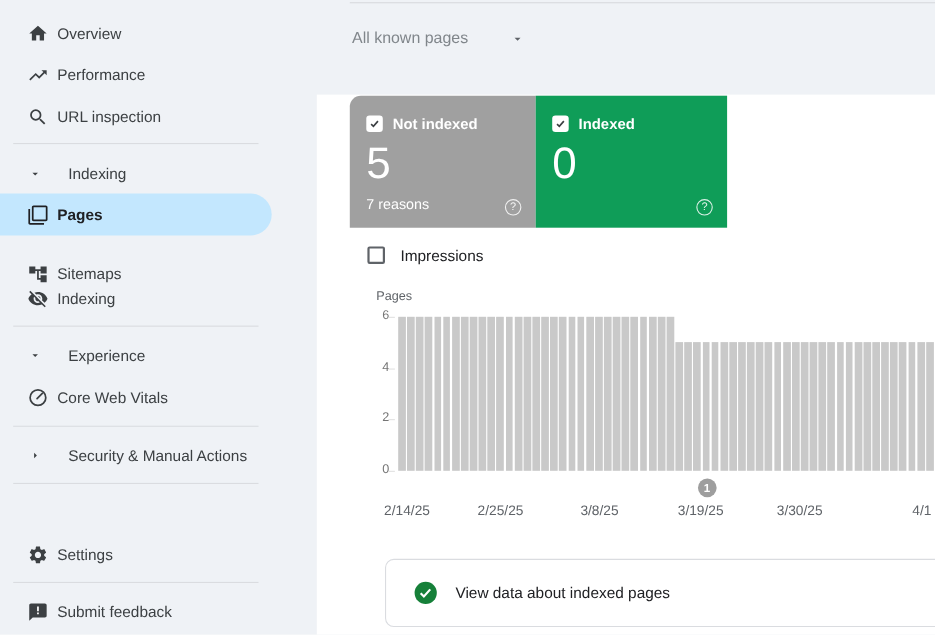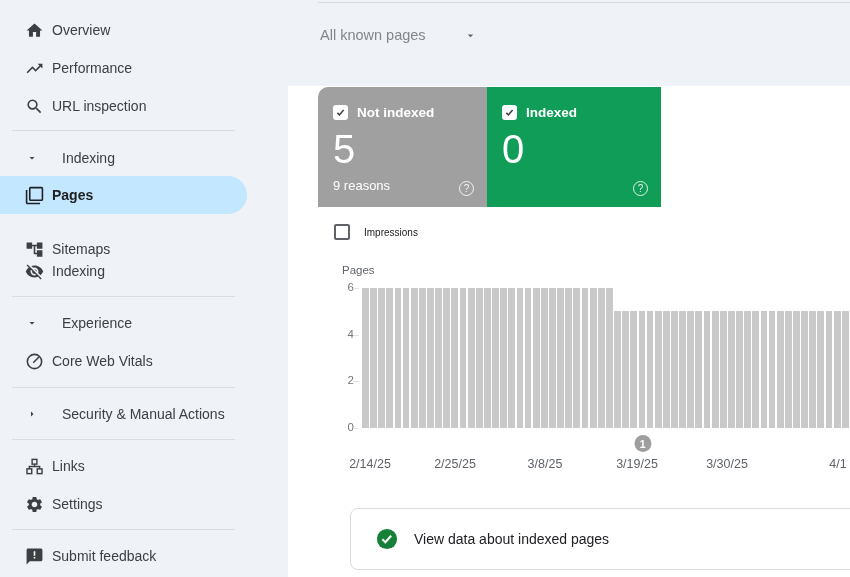--- a/index.html
+++ b/index.html
@@ -36,21 +36,21 @@
   .card-head { display:flex; align-items:center; gap:9px; padding:18px 0 0 15px; }
   .card-title { font-size:13.5px; font-weight:600; }
   .cbox { width:15px; height:15px; background:#fff; border-radius:3px; display:flex; align-items:center; justify-content:center; flex:none; }
   .card-num { font-size:40px; line-height:1; padding:9px 0 0 15px; font-weight:400; }
   .card-sub { font-size:13px; padding:9px 0 0 15px; }
   .help { position:absolute; right:13px; bottom:11px; width:15px; height:15px; border:1.5px solid rgba(255,255,255,.85); border-radius:50%; color:rgba(255,255,255,.9); font-size:10px; line-height:1; display:flex; align-items:center; justify-content:center; cursor:pointer; }
 
   
   .impressions { position:absolute; left:334px; top:224px; display:flex; align-items:center; gap:14px; cursor:pointer; }
   .imp-box { width:16px; height:16px; border:2px solid #5f6368; border-radius:2px; background:#fff; flex:none; }
-  .imp-label { font-size:10px; color:#202124; }
+  .imp-label { font-size:14px; color:#202124; }
 
   
   .chart { position:absolute; left:340px; top:264px; width:510px; height:214px; }
   .ylab { position:absolute; left:2px; top:0; font-size:11.5px; color:#5f6368; }
   #plot { position:absolute; left:22px; top:24px; width:488px; height:140px; }
   .bar { position:absolute; bottom:0; }
   .ytick { position:absolute; left:-26px; width:18px; text-align:right; font-size:11.5px; color:#757575; }
   .ydash { position:absolute; left:-9px; width:6px; height:1px; background:#e2e2e2; }
   .xtick { position:absolute; top:169px; transform:translateX(-50%); font-size:12.5px; color:#5f6368; white-space:nowrap; }
   .marker { position:absolute; top:147px; width:17px; height:17px; border-radius:50%; background:#9e9e9e; color:#fff; font-size:10.5px; font-weight:600; display:flex; align-items:center; justify-content:center; transform:translateX(-50%); cursor:pointer; }
@@ -160,31 +160,20 @@
     <span class="sb-caret">
       <svg width="12" height="12" viewBox="0 0 24 24">
           <path d="M10 7l5 5-5 5z" fill="#3c4043"></path>
         </svg>
     </span>
     <span class="sb-label">Security &amp; Manual Actions</span>
   </div>
 
   <div class="sb-div" style="top:439px"></div>
 
-  <div class="sb-item" style="top:447px">
-    <span class="sb-icon">
-      <svg width="19" height="19" viewBox="0 0 24 24" fill="none" stroke="#3c4043" stroke-width="1.8">
-        <rect x="9" y="3" width="6" height="6"></rect>
-        <rect x="2.5" y="15" width="6" height="6"></rect>
-        <rect x="15.5" y="15" width="6" height="6"></rect>
-        <path d="M12 9v3M5.5 15v-3h13v3"></path>
-      </svg>
-    </span>
-    <span class="sb-label">Links</span>
-  </div>
 
   <div class="sb-item" style="top:485px">
     <span class="sb-icon">
       <svg width="19" height="19" viewBox="0 0 24 24">
           <path d="M19.14 12.94c.04-.3.06-.61.06-.94 0-.32-.02-.64-.07-.94l2.03-1.58c.18-.14.23-.41.12-.61l-1.92-3.32c-.12-.22-.37-.29-.59-.22l-2.39.96c-.5-.38-1.03-.7-1.62-.94l-.36-2.54c-.04-.24-.24-.41-.48-.41h-3.84c-.24 0-.43.17-.47.41l-.36 2.54c-.59.24-1.13.57-1.62.94l-2.39-.96c-.22-.08-.47 0-.59.22L2.74 8.87c-.12.21-.08.47.12.61l2.03 1.58c-.05.3-.09.63-.09.94s.02.64.07.94l-2.03 1.58c-.18.14-.23.41-.12.61l1.92 3.32c.12.22.37.29.59.22l2.39-.96c.5.38 1.03.7 1.62.94l.36 2.54c.05.24.24.41.48.41h3.84c.24 0 .44-.17.47-.41l.36-2.54c.59-.24 1.13-.56 1.62-.94l2.39.96c.22.08.47 0 .59-.22l1.92-3.32c.12-.22.07-.47-.12-.61l-2.01-1.58zM12 15.6c-1.98 0-3.6-1.62-3.6-3.6s1.62-3.6 3.6-3.6 3.6 1.62 3.6 3.6-1.62 3.6-3.6 3.6z" fill="#3c4043"></path>
         </svg>
     </span>
     <span class="sb-label">Settings</span>
   </div>
 
@@ -214,21 +203,21 @@
   <div class="card gray" style="background: rgb(160, 160, 160);">
     <div class="card-head">
       <span class="cbox">
         <svg width="11" height="11" viewBox="0 0 16 16">
             <path d="M3.5 8.5l3 3 6-7" fill="none" stroke="#3c4043" stroke-width="2.2"></path>
           </svg>
       </span>
       <span class="card-title">Not indexed</span>
     </div>
     <div class="card-num">5</div>
-    <div class="card-sub">9 reasons</div>
+    <div class="card-sub">7 reasons</div>
     <div class="help">?</div>
   </div>
   <div class="card green" style="background: rgb(15, 157, 88);">
     <div class="card-head">
       <span class="cbox">
         <svg width="11" height="11" viewBox="0 0 16 16">
             <path d="M3.5 8.5l3 3 6-7" fill="none" stroke="#3c4043" stroke-width="2.2"></path>
           </svg>
       </span>
       <span class="card-title">Indexed</span>

